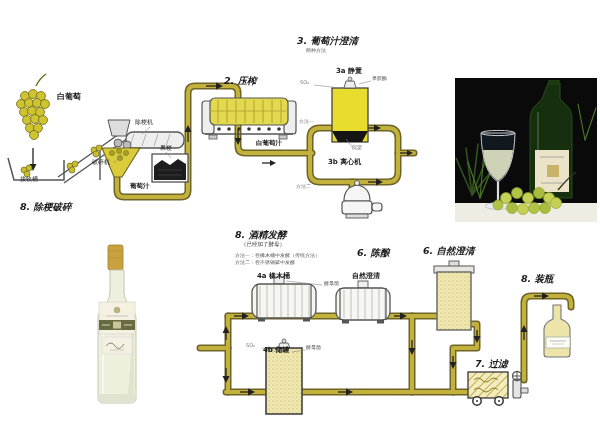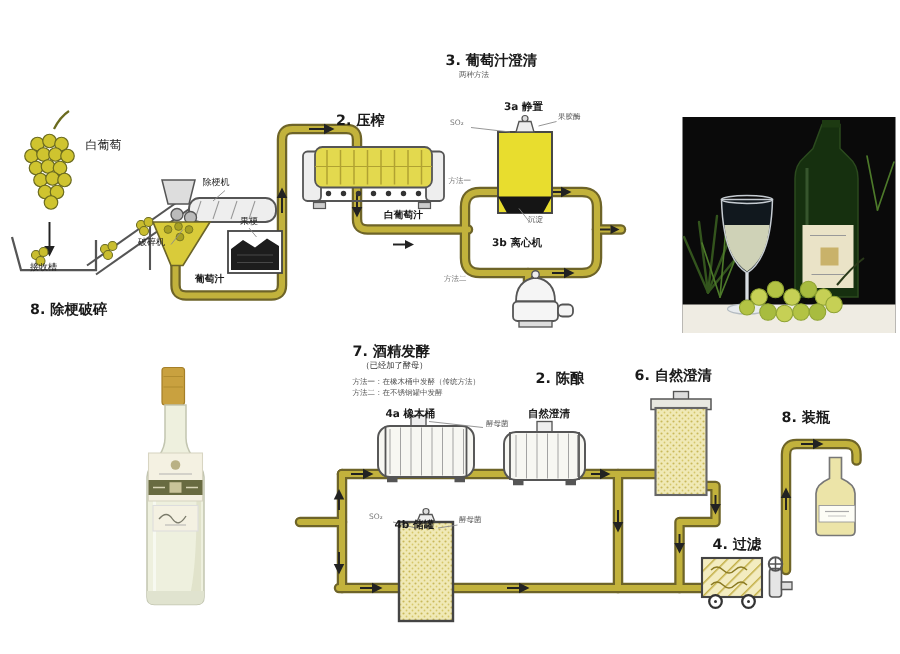--- a/index.html
+++ b/index.html
@@ -1,20 +1,20 @@
 <!DOCTYPE html>
 <html><head>
 <meta charset="utf-8">
 <style>
   html,body{margin:0;padding:0;background:#fff;}
   #stage{position:relative;width:600px;height:436px;background:#ffffff;overflow:hidden;
          font-family:"DejaVu Sans",sans-serif;}
   #art{position:absolute;left:0;top:0;}
   .lbl{position:absolute;color:#1a1a1a;white-space:nowrap;line-height:1.05;}
-  .t9{font-size:9.5px;font-weight:bold;}
+  .t9{font-size:9.5px;font-weight:bold;font-style:italic;}
   .t7{font-size:7px;font-weight:bold;}
   .t65{font-size:6.5px;font-weight:bold;}
   .t6{font-size:6px;color:#222;}
   .t55{font-size:5.5px;color:#333;}
   .t5{font-size:5px;color:#555;}
   .tg{color:#777;}
 </style>
 </head>
 <body>
 
@@ -376,50 +376,50 @@
     <line x1="102" y1="325" x2="110" y2="325" stroke="#d8d5b5" stroke-width="1"></line>
     <line x1="124" y1="325" x2="132" y2="325" stroke="#d8d5b5" stroke-width="1"></line>
     <rect x="102" y="337" width="30" height="17" fill="#f4f1e2" stroke="#ddd" stroke-width="0.7"></rect>
     <path d="M106,346 Q111,340 115,346 T124,344" stroke="#7a7a6a" stroke-width="0.9" fill="none"></path>
     <line x1="110" y1="350" x2="124" y2="350" stroke="#aaa" stroke-width="0.6"></line>
     <path d="M98,394 H136 V398 Q136,403 131,403 H103 Q98,403 98,398 Z" fill="#e0e3cf"></path>
   </g>
 </svg>
 
 <div class="lbl t9" style="left:20px;top:202px">8. 除梗破碎</div>
-<div class="lbl" style="left:57px;top:93px;font-size:8px;font-weight:normal">白葡萄</div>
+<div class="lbl" style="left:57px;top:93px;font-size:8px;font-weight:bold">白葡萄</div>
 <div class="lbl t6" style="left:20px;top:176px">接收槽</div>
 <div class="lbl t6" style="left:135px;top:119px">除梗机</div>
 <div class="lbl t6" style="left:160px;top:145px">果梗</div>
 <div class="lbl t6" style="left:92px;top:159px">破碎机</div>
 <div class="lbl t65" style="left:130px;top:183px">葡萄汁</div>
 
 <div class="lbl t9" style="left:224px;top:76px">2. 压榨</div>
 <div class="lbl t65" style="left:256px;top:140px">白葡萄汁</div>
 
 <div class="lbl t9" style="left:297px;top:36px">3. 葡萄汁澄清</div>
 <div class="lbl t5" style="left:306px;top:48px">两种方法</div>
 <div class="lbl t7" style="left:336px;top:68px">3a 静置</div>
 <div class="lbl t5 tg" style="left:300px;top:80px">SO₂</div>
 <div class="lbl t5" style="left:372px;top:76px">果胶酶</div>
 <div class="lbl t5 tg" style="left:299px;top:119px">方法一</div>
 <div class="lbl t5" style="left:352px;top:145px">沉淀</div>
 <div class="lbl t7" style="left:328px;top:159px">3b 离心机</div>
 <div class="lbl t5 tg" style="left:296px;top:184px">方法二</div>
 
-<div class="lbl t9" style="left:235px;top:230px">7. 酒精发酵</div>
+<div class="lbl t9" style="left:235px;top:230px">8. 酒精发酵</div>
 <div class="lbl t55" style="left:241px;top:242px">（已经加了酵母）</div>
 <div class="lbl t5" style="left:235px;top:253px">方法一：在橡木桶中发酵（传统方法）</div>
 <div class="lbl t5" style="left:235px;top:260px">方法二：在不锈钢罐中发酵</div>
 <div class="lbl t7" style="left:257px;top:273px">4a 橡木桶</div>
 <div class="lbl t5" style="left:324px;top:281px">酵母菌</div>
 <div class="lbl t7" style="left:263px;top:347px">4b 储罐</div>
 <div class="lbl t5 tg" style="left:246px;top:343px">SO₂</div>
 <div class="lbl t5" style="left:306px;top:345px">酵母菌</div>
 
-<div class="lbl t9" style="left:357px;top:248px">2. 陈酿</div>
+<div class="lbl t9" style="left:357px;top:248px">6. 陈酿</div>
 <div class="lbl t7" style="left:352px;top:273px">自然澄清</div>
 
 <div class="lbl t9" style="left:423px;top:246px">6. 自然澄清</div>
-<div class="lbl t9" style="left:475px;top:359px">4. 过滤</div>
+<div class="lbl t9" style="left:475px;top:359px">7. 过滤</div>
 <div class="lbl t9" style="left:521px;top:274px">8. 装瓶</div>
 
 </div>
 
 </body></html>

